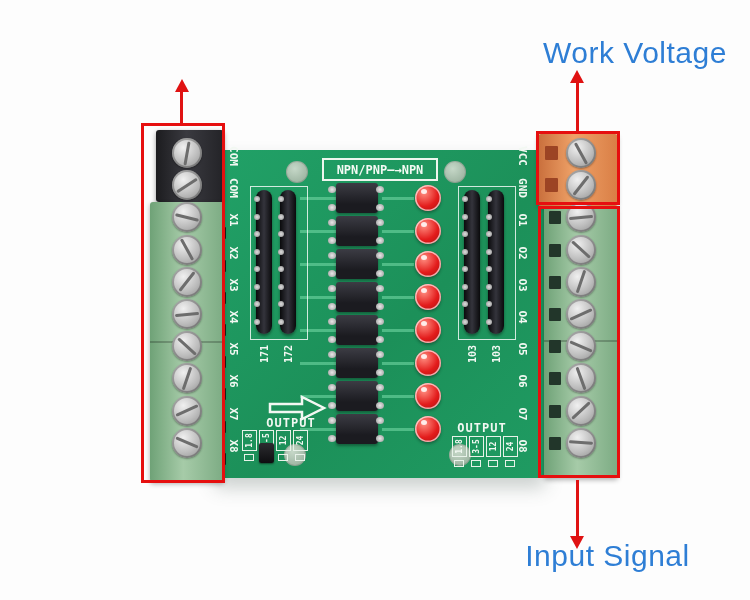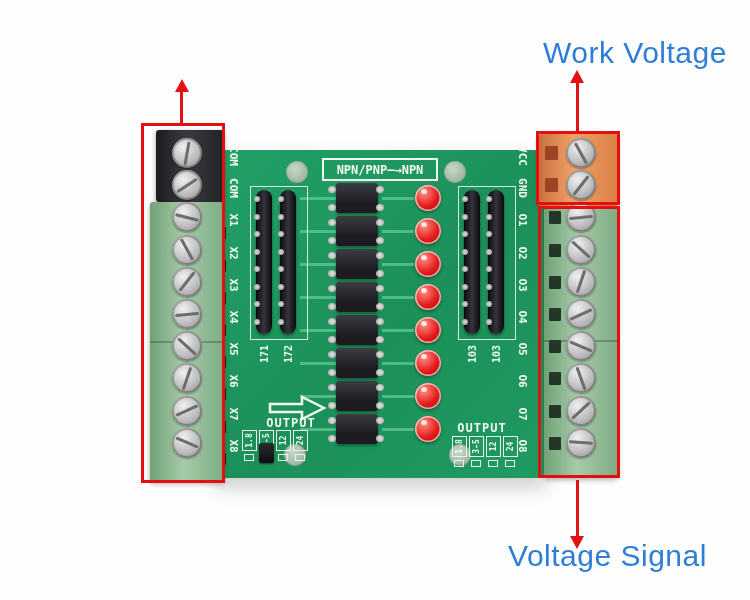--- a/index.html
+++ b/index.html
@@ -333,14 +333,14 @@
   <div class="callout" style="left:538px;top:206px;width:82px;height:272px;"></div>
 
   <div class="head-up" style="left:175px;top:79px;"></div>
   <div class="arrow-shaft" style="left:180px;top:90px;height:34px;"></div>
   <div class="head-up" style="left:570px;top:70px;"></div>
   <div class="arrow-shaft" style="left:576px;top:81px;height:51px;"></div>
   <div class="arrow-shaft" style="left:576px;top:480px;height:58px;"></div>
   <div class="head-down" style="left:570px;top:536px;"></div>
 
   <div class="ann-label" style="left:530px;top:36px;width:210px;">Work Voltage</div>
-  <div class="ann-label" style="left:500px;top:539px;width:215px;">Voltage Signal</div>
+  <div class="ann-label" style="left:500px;top:539px;width:215px;">Input Signal</div>
 </div>
 
 </body></html>

